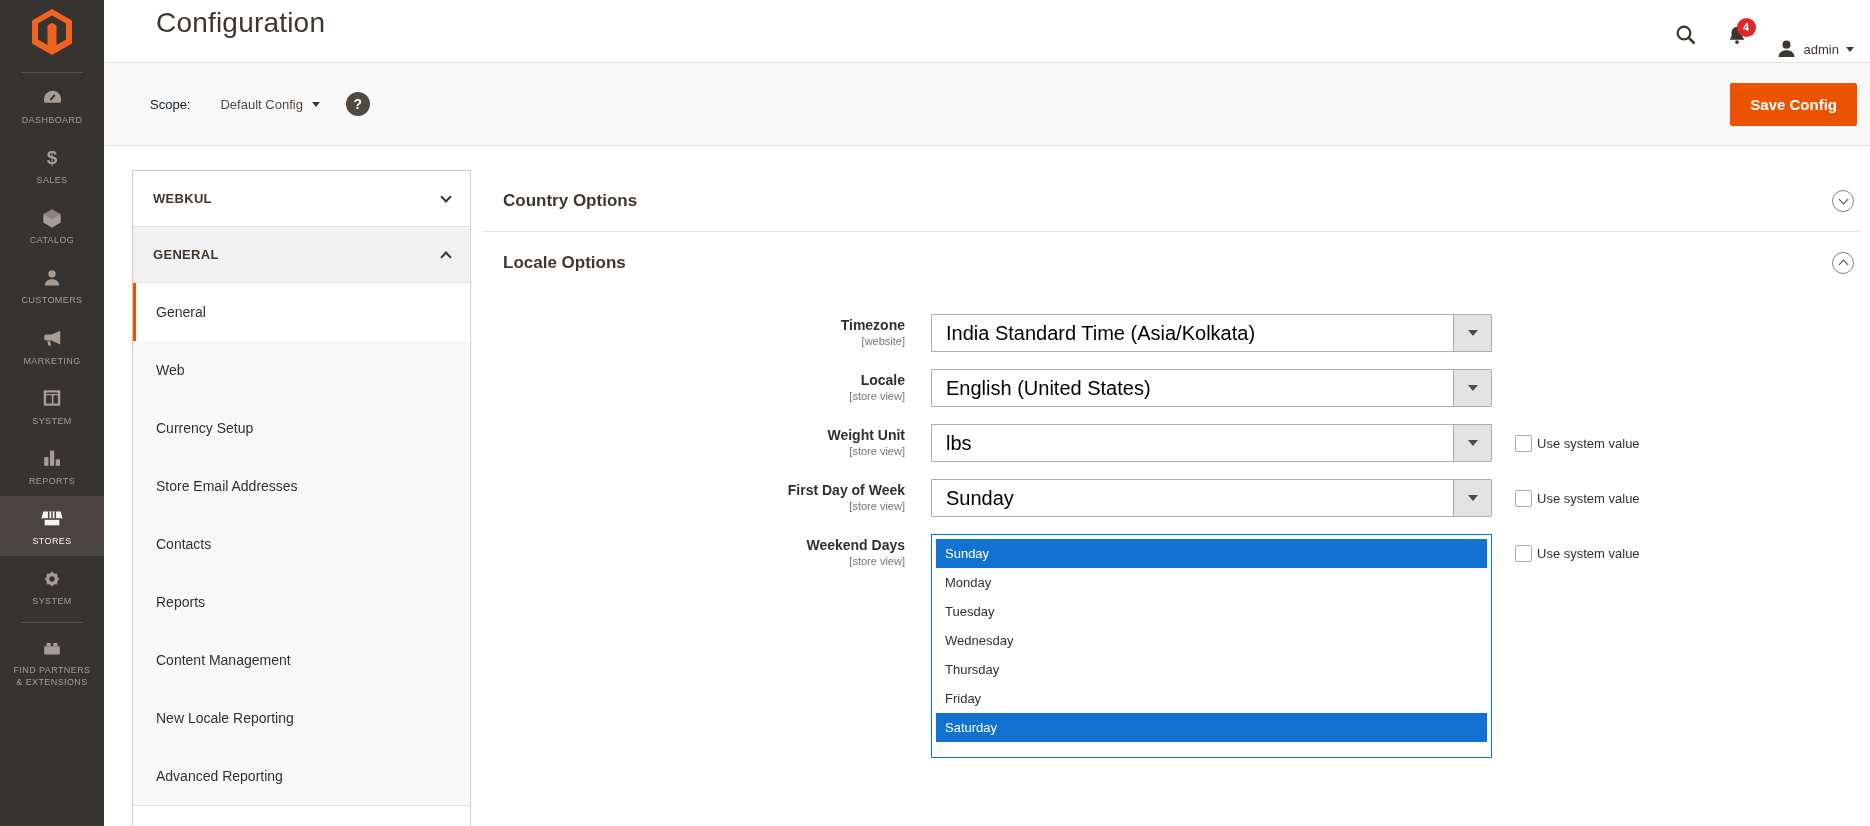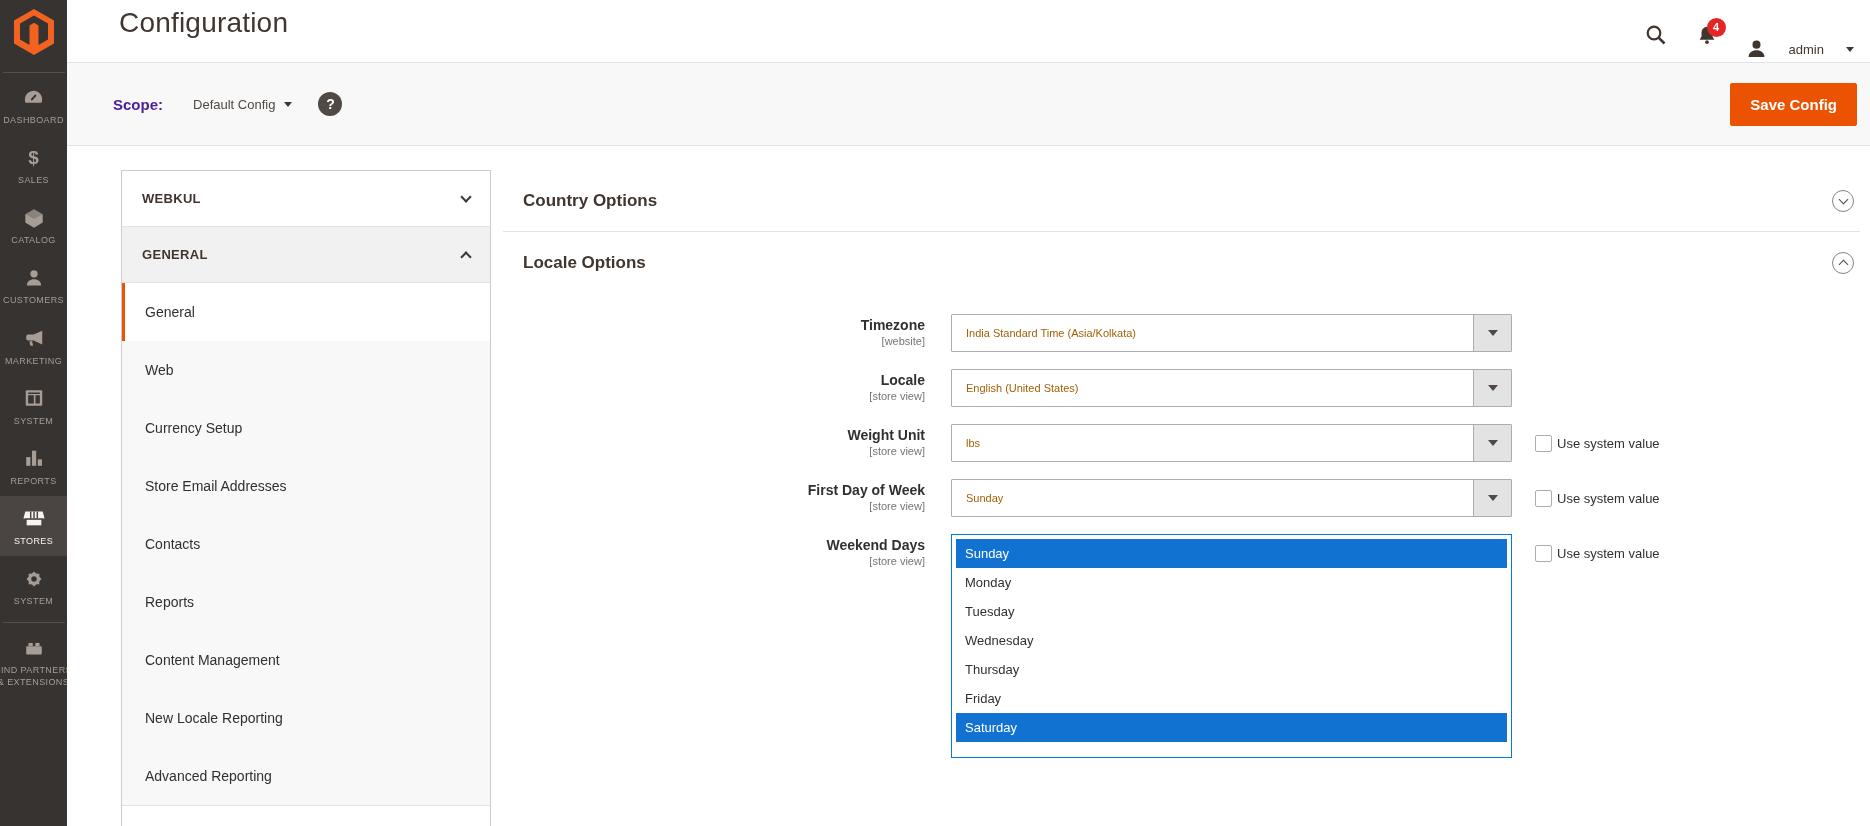--- a/index.html
+++ b/index.html
@@ -1,21 +1,21 @@
 <!DOCTYPE html>
 <html><head>
 <meta charset="utf-8">
 <style>
   * { box-sizing: border-box; margin: 0; padding: 0; }
   html,body { width:1870px; height:826px; overflow:hidden; background:#fff;
               font-family:"Liberation Sans", sans-serif; }
   .app { display:flex; width:1870px; height:826px; }
 
   
-  .menu { width:67px; flex-shrink:0; background:#373330; display:flex; flex-direction:column; align-items:center; }
+  .menu { width:104px; flex-shrink:0; background:#373330; display:flex; flex-direction:column; align-items:center; }
   .menu-logo { margin:8px 0 6px; cursor:pointer; }
   .menu-divider { width:62px; border-top:1px solid #57504a; margin:6px 0 2px; }
   .menu-item { width:100%; padding:11px 2px 9px; display:flex; flex-direction:column; align-items:center; gap:5px; cursor:pointer; }
   .menu-item.active { background:#4a4542; }
   .menu-label { font-size:9px; color:#a79d95; letter-spacing:.4px; text-align:center; line-height:1.35; }
   .menu-item.active .menu-label { color:#f7f3ee; }
   .mi { height:23px; display:flex; align-items:center; justify-content:center; }
   .mi svg { fill:#a79d95; }
   .menu-item.active .mi svg { fill:#f7f3ee; }
   .dollar { font-size:19px; font-weight:bold; color:#a79d95; line-height:23px; }
@@ -25,40 +25,40 @@
 
   
   .header { height:62px; background:#fff; display:flex; align-items:flex-start; padding:0 16px 0 28px; }
   .page-title { font-size:28px; font-weight:400; color:#41362f; margin-top:7px; letter-spacing:.2px;margin-left:24px; }
   .header-tools { margin-left:auto; display:flex; align-items:center; gap:28px; margin-top:10px; }
   .tool { cursor:pointer; display:flex; align-items:center; }
   .bell-wrap { position:relative; }
   .badge { position:absolute; top:-6px; left:11px; min-width:19px; height:19px; padding:0 4px;
            border-radius:10px; background:#e22626; color:#fff; font-size:11px; font-weight:bold;
            display:flex; align-items:center; justify-content:center; }
-  .admin-area { display:flex; align-items:center; gap:22px; cursor:pointer;margin-top:28px; }
+  .admin-area { display:flex; align-items:center; gap:7px; cursor:pointer;margin-top:28px; }
   .admin-name { font-size:13px; color:#41362f; }
   .caret { width:0; height:0; border-left:4px solid transparent; border-right:4px solid transparent; border-top:5px solid #41362f; }
 
   
   .actions { height:84px; background:#f8f8f8; border-top:1px solid #e3e3e3; border-bottom:1px solid #e3e3e3;
              display:flex; align-items:center; padding:0 13px 0 46px; }
-  .scope-label { font-size:15px; font-weight:bold; color:#4c1d95; }
+  .scope-label { font-size:13px; font-weight:normal; color:#0f172a; }
   .scope-picker { display:flex; align-items:center; gap:9px; margin-left:30px; cursor:pointer; }
   .scope-value { font-size:13px; color:#514943; }
   .help-circle { width:24px; height:24px; border-radius:50%; background:#514943; color:#fff; font-size:14px;
                  font-weight:bold; display:flex; align-items:center; justify-content:center; margin-left:26px; cursor:pointer; }
   .save-btn { margin-left:auto; background:#eb5202; border:1px solid #eb5202; border-radius:2px; color:#ffffff;
               font-size:15px; font-weight:bold; padding:12px 19px; cursor:pointer; font-family:inherit; }
 
   
   .content { flex:1; display:flex; background:#fff; padding:24px 10px 0 28px; min-height:0; }
 
   
-  .nav-panel { width:370px; flex-shrink:0; border:1px solid #ccc; border-bottom:none; height:656px; background:#f8f8f8;margin-left:26px; }
+  .nav-panel { width:339px; flex-shrink:0; border:1px solid #ccc; border-bottom:none; height:656px; background:#f8f8f8; }
   .nav-group { height:56px; display:flex; align-items:center; padding:0 20px; background:#fff;
                border-bottom:1px solid #e3e3e3; font-size:13px; font-weight:bold; color:#41362f;
                letter-spacing:.3px; cursor:pointer; }
   .nav-group.expanded { background:#f1f1f1; }
   .gchev { width:8px; height:8px; border-right:2px solid #41362f; border-bottom:2px solid #41362f; margin-left:auto; }
   .gchev.down { transform:rotate(45deg); margin-top:-4px; }
   .gchev.up   { transform:rotate(-135deg); margin-top:4px; }
   .nav-item { height:58px; display:flex; align-items:center; padding-left:20px; font-size:14px; color:#303030;
               border-left:3px solid transparent; cursor:pointer; }
   .nav-item.selected { background:#fff; border-left-color:#eb5202; }
@@ -76,21 +76,21 @@
   .cchev.up   { transform:rotate(-135deg); margin-top:3px; }
 
   .fields { padding-top:20px; }
   .field-row { display:flex; align-items:flex-start; margin-bottom:17px; }
   .field-label { width:422px; text-align:right; padding-top:3px; }
   .label-main { font-size:14px; font-weight:bold; color:#303030; line-height:17px; }
   .label-scope { font-size:11px; color:#757575; line-height:14px; }
   .field-control { margin-left:26px; }
   .select { width:561px; height:38px; border:1px solid #adadad; border-radius:1px; background:#fff;
             display:flex; align-items:center; cursor:pointer; }
-  .select-text { flex:1; font-size:11px; color:#a16207; margin-left:14px; white-space:nowrap; overflow:hidden; }
+  .select-text { flex:1; font-size:20px; color:#000000; margin-left:14px; white-space:nowrap; overflow:hidden; }
   .select-arrow { width:38px; align-self:stretch; background:#e3e3e3; border-left:1px solid #adadad;
                   display:flex; align-items:center; justify-content:center; }
   .sel-caret { width:0; height:0; border-left:5px solid transparent; border-right:5px solid transparent; border-top:6px solid #514943; }
   .multiselect { width:561px; height:224px; border:1px solid #007bdb; background:#fff; padding:4px; cursor:pointer; }
   .ms-option { height:29px; line-height:29px; padding-left:9px; font-size:13px; color:#303030; }
   .ms-option.selected { background:#1272d2; color:#fff; }
   .checkbox-cell { margin-left:23px; display:flex; align-items:center; gap:5px; height:38px;text-align:right; }
   .checkbox { width:17px; height:17px; border:1px solid #adadad; border-radius:2px; background:#fff; cursor:pointer; }
   .checkbox-label { font-size:13px; color:#303030; }
 </style>

